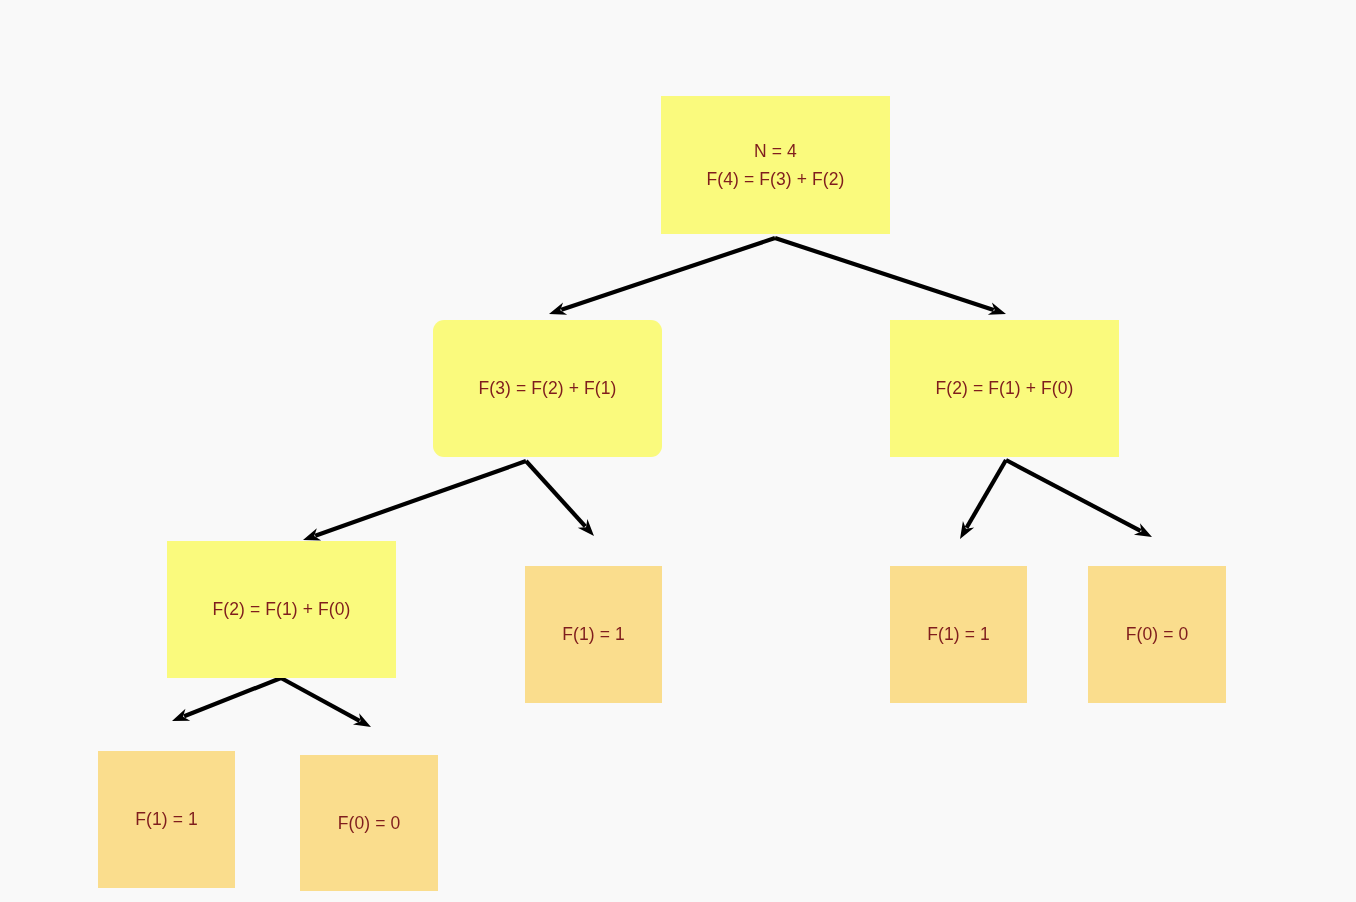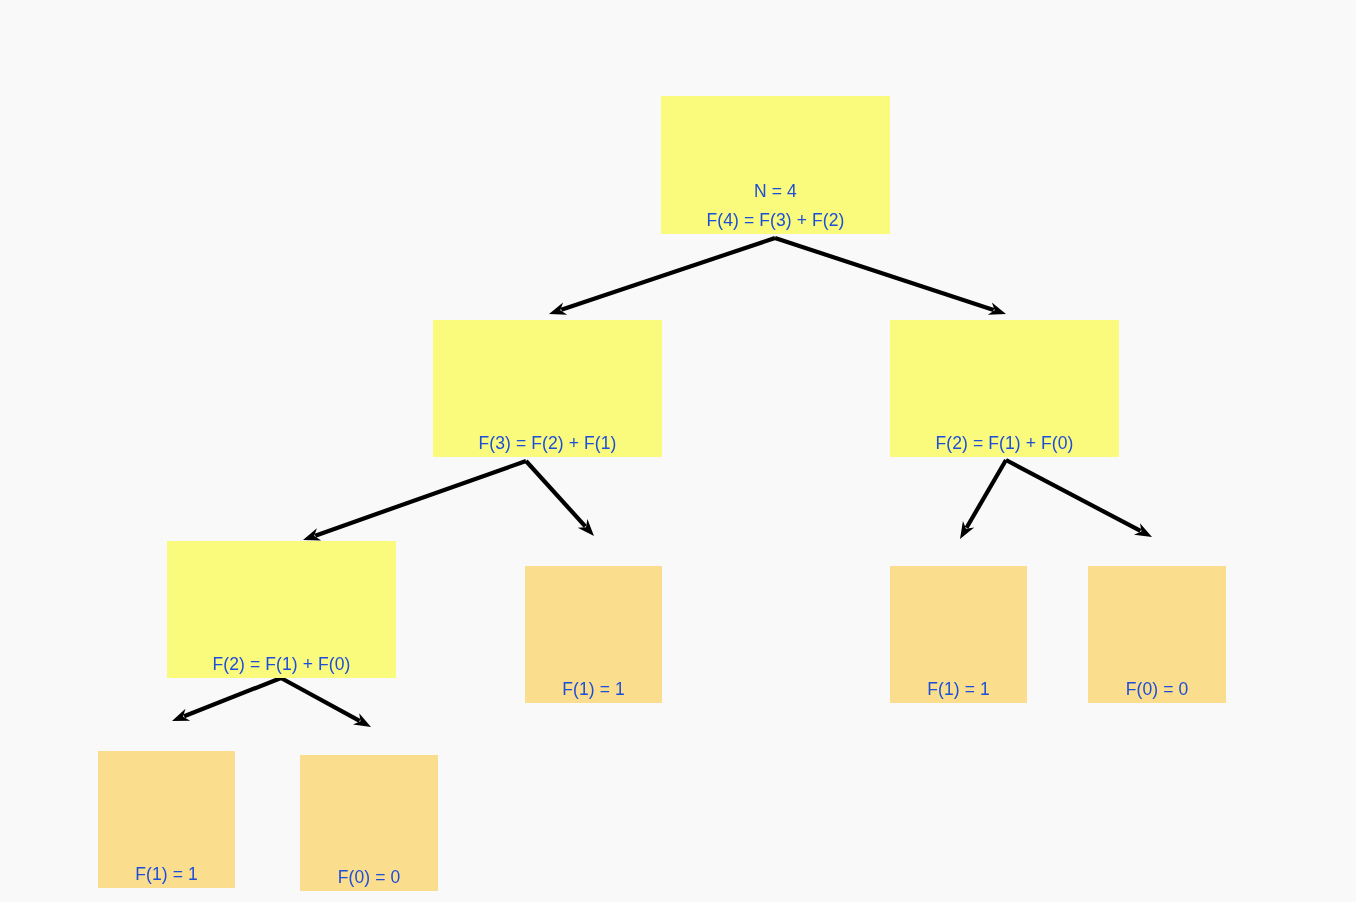--- a/index.html
+++ b/index.html
@@ -23,24 +23,24 @@
     position: absolute;
     left: 0;
     top: 0;
     width: 1356px;
     height: 902px;
     pointer-events: none;
   }
   .node {
     position: absolute;
     display: flex;
-    align-items: flex-end;
+    align-items: center;
     justify-content: center;
     text-align: center;
-    color: #1d4ed8;
+    color: #7f1d1d;
     font-size: 17.5px;
     line-height: 1.62;
     letter-spacing: 0.1px;
     white-space: pre-line;
     box-sizing: border-box;
   }
   .node.recursive { background: #fafa7d; }
   .node.base { background: #fadd8d; margin-top: 25px; }
   .node-label { display: block; }
 </style>
@@ -78,21 +78,21 @@
         <path d="M 172 721 L 185.42862291258777 708.714964929984 L 183.0697596313426 716.6330306041492 L 190.19926174839114 720.8079796532995 Z" fill="#000000"></path>
       </g>
       <g>
         <line x1="281" y1="678" x2="359.5825128234234" y2="720.783812537197" stroke="#000000" stroke-width="4.2" stroke-linecap="butt"></line>
         <path d="M 371 727 L 352.9613461146137 724.5798830600077 L 360.5486078922106 721.3097976302034 L 359.17753357741657 713.1623958834309 Z" fill="#000000"></path>
       </g>
     </svg>
   <div id="node-layer">
       <div class="node recursive" style="left: 661px; top: 96px; width: 229px; height: 138px;"><span class="node-label">N = 4
 F(4) = F(3) + F(2)</span></div>
-      <div class="node recursive" style="left: 433px; top: 320px; width: 229px; height: 137px;"><span class="node-label">F(3) = F(2) + F(1)</span></div>
+      <div class="node recursive" style="left: 433px; top: 320px; width: 229px; height: 137px; border-radius: 11px;"><span class="node-label">F(3) = F(2) + F(1)</span></div>
       <div class="node recursive" style="left: 890px; top: 320px; width: 229px; height: 137px;"><span class="node-label">F(2) = F(1) + F(0)</span></div>
       <div class="node recursive" style="left: 167px; top: 541px; width: 229px; height: 137px;"><span class="node-label">F(2) = F(1) + F(0)</span></div>
       <div class="node base" style="left: 525px; top: 541px; width: 137px; height: 137px;"><span class="node-label">F(1) = 1</span></div>
       <div class="node base" style="left: 890px; top: 541px; width: 137px; height: 137px;"><span class="node-label">F(1) = 1</span></div>
       <div class="node base" style="left: 1088px; top: 541px; width: 138px; height: 137px;"><span class="node-label">F(0) = 0</span></div>
       <div class="node base" style="left: 98px; top: 726px; width: 137px; height: 137px;"><span class="node-label">F(1) = 1</span></div>
       <div class="node base" style="left: 300px; top: 730px; width: 138px; height: 136px;"><span class="node-label">F(0) = 0</span></div>
     </div>
 </div>
 

